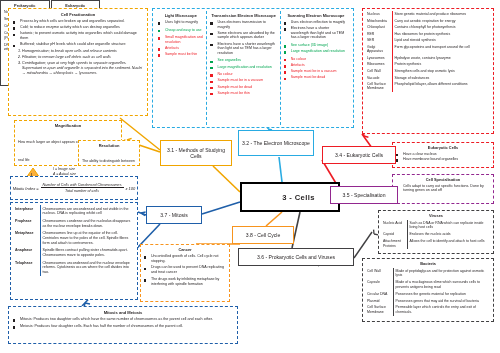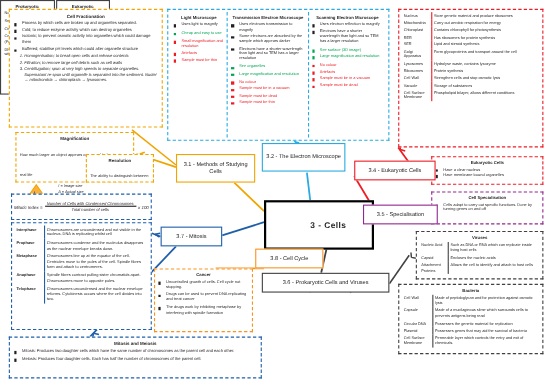--- a/index.html
+++ b/index.html
@@ -134,21 +134,21 @@
 
   
   #cancer { left:140px; top:244px; width:90px; height:58px;
     border-color:#f7941e; padding:2px 3px; }
   #cancer .title { font-size:3.9px; margin-bottom:2px; }
   #cancer li { font-size:3.6px; line-height:1.32; margin-bottom:2px; }
 
   
   .node { position:absolute; display:flex; align-items:center; justify-content:center;
     text-align:center; background:#fff; font-size:5.1px; padding:2px 3px; }
-  #node-main { left:240px; top:182px; width:100px; height:45px;
+  #node-main { left:240px; top:182px; width:100px; height:30px;
     border:2.2px solid #000; font-size:7.6px; font-weight:bold; letter-spacing:0.4px;padding-left:20px; }
   #node-31 { left:160px; top:140px; width:72px; height:26px; border:1.4px solid #f0a500; }
   #node-32 { left:238px; top:130px; width:76px; height:26px; border:1.4px solid #29abe2; }
   #node-34 { left:322px; top:146px; width:74px; height:18px; border:1.4px solid #ed1c24; }
   #node-35 { left:330px; top:186px; width:68px; height:18px; border:1.4px solid #92278f; }
   #node-37 { left:146px; top:206px; width:56px; height:18px; border:1.4px solid #1f5fa9; }
   #node-38 { left:232px; top:226px; width:62px; height:18px; border:1.4px solid #f7941e; }
   #node-36 { left:238px; top:248px; width:116px; height:18px; border:1.4px solid #414042; }
 </style>
 </head>

